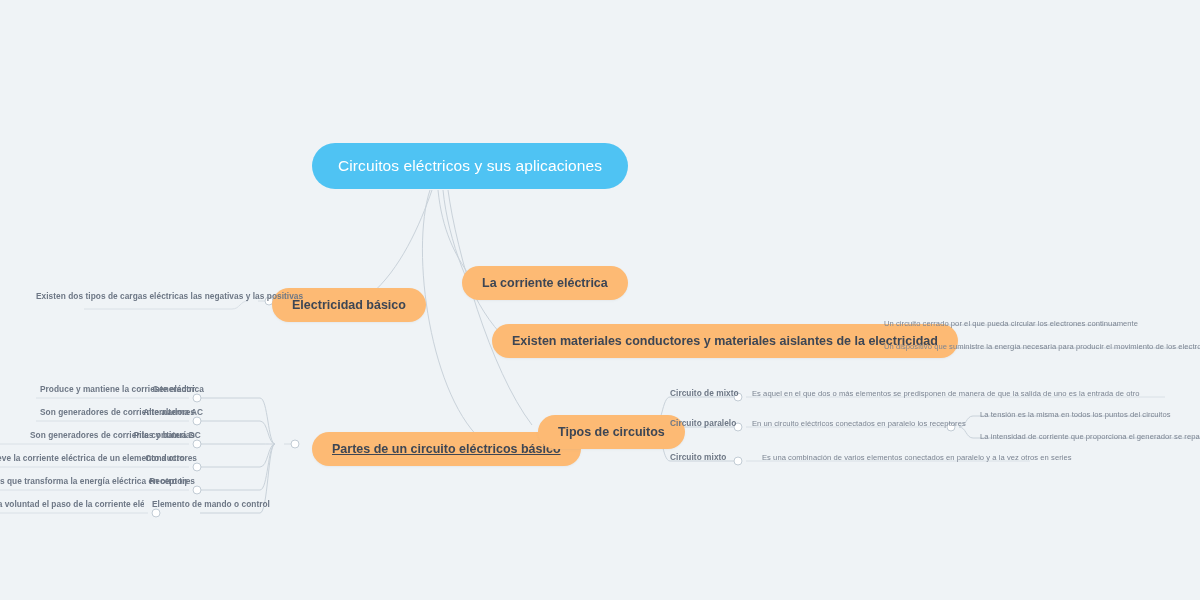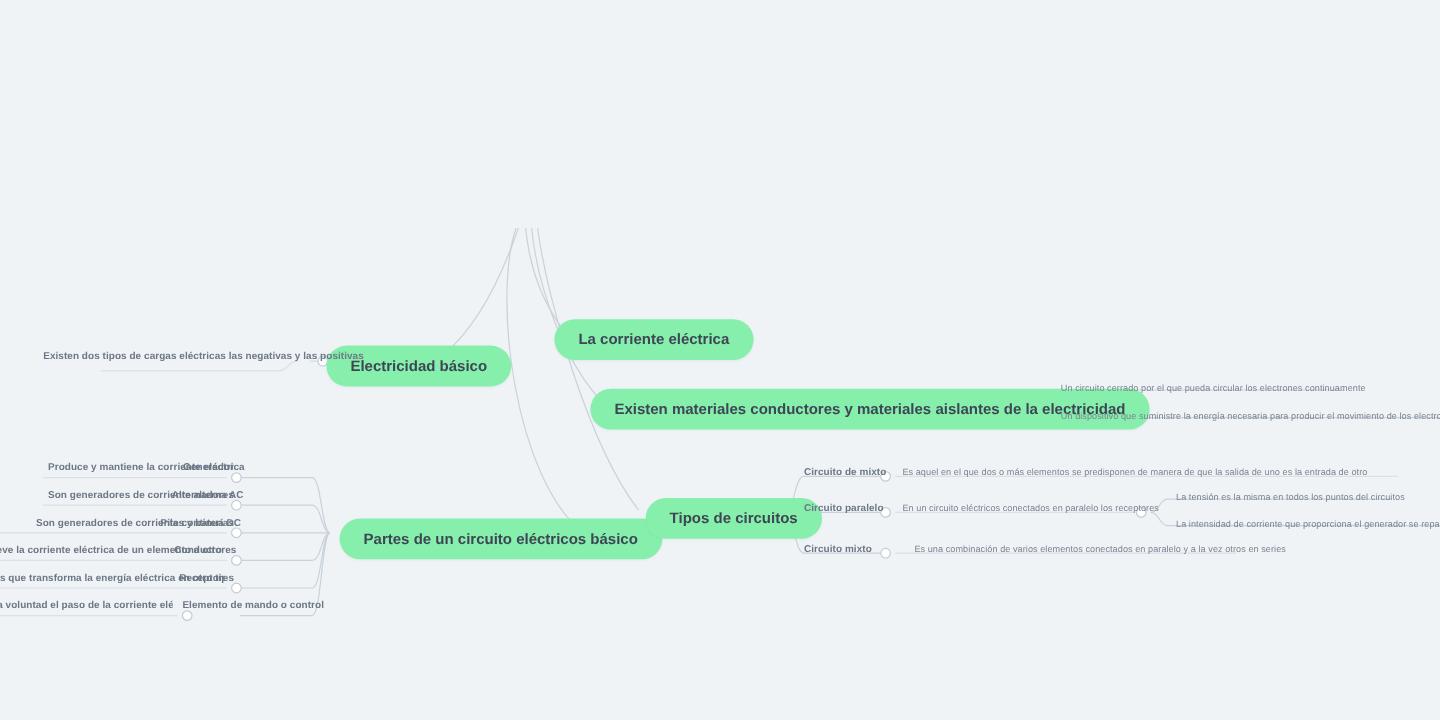--- a/index.html
+++ b/index.html
@@ -41,21 +41,21 @@
     border-radius: 26px;
     font-size: 15.5px;
     font-weight: 400;
     letter-spacing: 0.1px;
     padding: 14px 26px;
     left: 312px;
     top: 143px;
   }
   
   .lvl1 {
-    background: #86efac;
+    background: #fdba74;
     color: #3d4654;
     border-radius: 22px;
     font-size: 12.5px;
     font-weight: bold;
     padding: 10px 20px;
     box-shadow: 0 1px 2px rgba(140,155,170,0.10);
   }
   
   .lvl2 {
     color: #6d7785;
@@ -151,26 +151,27 @@
     <circle class="dot" cx="738" cy="427" r="4"></circle>
     <path class="underline" d="M 746 427 L 945 427"></path>
     <circle class="dot" cx="951" cy="427" r="4"></circle>
     <path class="link-path" d="M 959 427 C 966 427 966 416 973 416 L 1160 416"></path>
     <path class="link-path" d="M 959 427 C 966 427 966 438 973 438 L 1200 438"></path>
 
     <circle class="dot" cx="738" cy="461" r="4"></circle>
     <path class="underline" d="M 746 461 L 1030 461"></path>
   </svg>
 
+  <div class="node root">Circuitos eléctricos y sus aplicaciones</div>
 
   <div class="node lvl1" style="left:272px; top:288px;">Electricidad básico</div>
 
   <div class="node lvl2 left" style="left:36px; top:291px; width:205px;">Existen dos tipos de cargas eléctricas las negativas y las positivas</div>
 
-  <div class="node lvl1" style="left:283px; top:432px;">Partes de un circuito eléctricos básico</div>
+  <div class="node lvl1" style="left:312px; top:432px;text-decoration:underline;">Partes de un circuito eléctricos básico</div>
 
   <div class="node lvl2 left" style="left:120px; top:384px; width:75px;">Generador</div>
   <div class="node lvl2 left" style="left:40px; top:384px; width:150px;">Produce y mantiene la corriente eléctrica</div>
 
   <div class="node lvl2 left" style="left:110px; top:407px; width:85px;">Alternadores</div>
   <div class="node lvl2 left" style="left:40px; top:407px; width:140px;">Son generadores de corriente alterna AC</div>
 
   <div class="node lvl2 left" style="left:105px; top:430px; width:90px;">Pilas y baterías</div>
   <div class="node lvl2 left" style="left:30px; top:430px; width:145px;">Son generadores de corriente continua DC</div>
 

